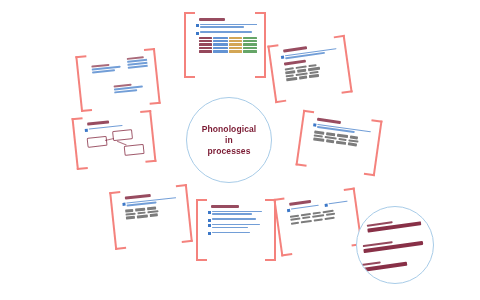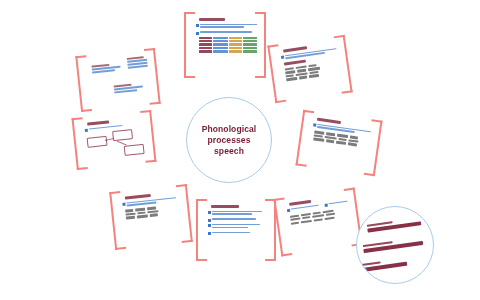--- a/index.html
+++ b/index.html
@@ -405,22 +405,22 @@
         </div>
       </div>
       <div class="frame">
         <div class="brk l"></div>
         <div class="brk r"></div>
       </div>
     </div>
     <div class="circle" id="center-circle" style="left: 186px; top: 97px; width: 86px; height: 86px;">
       <div class="ctext">
         <div>Phonological</div>
+        <div>in</div>
         <div>processes</div>
-        <div>speech</div>
       </div>
     </div>
     <div class="circle" id="corner-circle" style="left: 356px; top: 206px; width: 78px; height: 78px;">
       <div class="cc-item" style="left: 10px; top: 14px; transform: rotate(-8deg);">
         <div class="cc-cap" style="width: 26px;"></div>
         <div class="cc-bar" style="width: 54px;"></div>
       </div>
       <div class="cc-item" style="left: 6px; top: 34px; transform: rotate(-8deg);">
         <div class="cc-cap" style="width: 30px;"></div>
         <div class="cc-bar" style="width: 60px;"></div>

